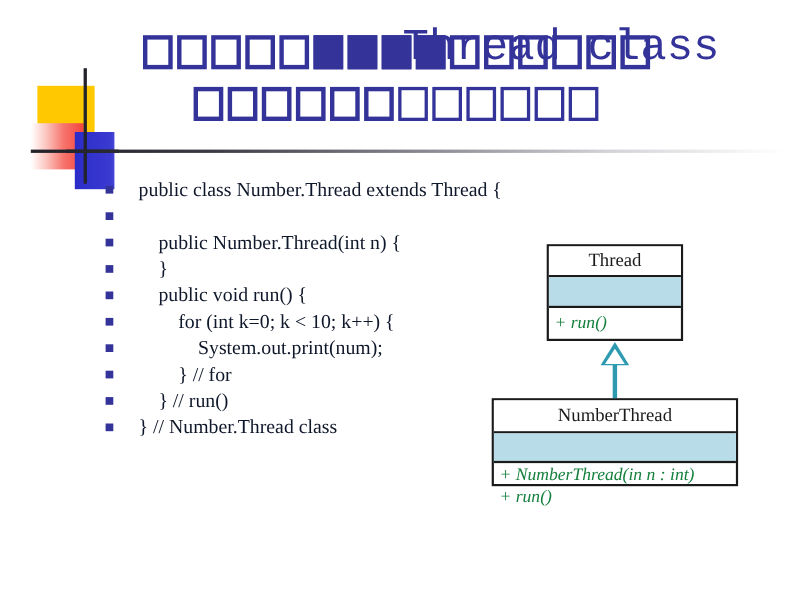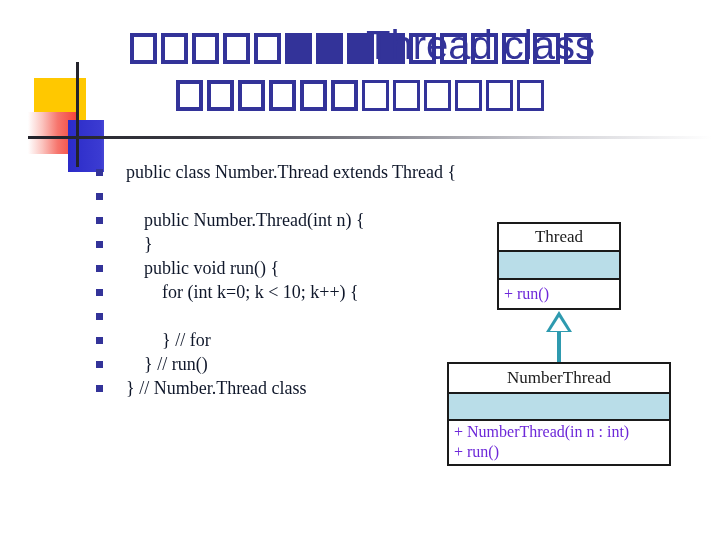--- a/index.html
+++ b/index.html
@@ -111,20 +111,21 @@
   }
   .bx.thin {
     border-width: 3px;
   }
   
   .overlay-text {
     position: absolute;
     font-size: 40px;
     line-height: 48px;
     white-space: nowrap;
+    font-family: Liberation Mono, monospace;
   }
   .overlay-white { color: #ffffff; }
   .overlay-blue  { color: #333399; }
 
   
   #code-block {
     position: absolute;
     left: 96px;
     top: 160px;
     width: 440px;
@@ -172,30 +173,31 @@
   }
   .uml-attrs {
     background: #b9dde8;
     border-bottom: 2px solid #1a1a1a;
     box-sizing: border-box;
   }
   .uml-ops {
     box-sizing: border-box;
     padding: 1px 0 0 5px;
     font-size: 16px;
-    color: #6d28d9;
+    color: #15803d;
     line-height: 20px;
+    font-style: italic;
   }
 
   #thread-box  { left: 497px; top: 222px; width: 124px; height: 88px; }
   #thread-box .uml-title { height: 28px; line-height: 26px; }
   #thread-box .uml-attrs { height: 28px; }
   #thread-box .uml-ops   { height: 28px; line-height: 26px; }
 
-  #numberthread-box { left: 447px; top: 362px; width: 224px; height: 104px; }
+  #numberthread-box { left: 447px; top: 362px; width: 224px; height: 80px; }
   #numberthread-box .uml-title { height: 30px; line-height: 28px; font-size: 17px; }
   #numberthread-box .uml-attrs { height: 27px; }
   #numberthread-box .uml-ops   { height: 45px; }
 
   
   #inherit-arrow {
     position: absolute;
     left: 544px;
     top: 310px;
     width: 32px;
@@ -246,21 +248,21 @@
   </div>
 </div>
 
 <div id="code-block">
     <div class="code-row"><span class="bullet"></span><span class="code-text">public class Number.Thread extends Thread {</span></div>
     <div class="code-row"><span class="bullet"></span><span class="code-text"></span></div>
     <div class="code-row"><span class="bullet"></span><span class="code-text">&nbsp;&nbsp;&nbsp;&nbsp;public Number.Thread(int n) {</span></div>
     <div class="code-row"><span class="bullet"></span><span class="code-text">&nbsp;&nbsp;&nbsp;&nbsp;}</span></div>
     <div class="code-row"><span class="bullet"></span><span class="code-text">&nbsp;&nbsp;&nbsp;&nbsp;public void run() {</span></div>
     <div class="code-row"><span class="bullet"></span><span class="code-text">&nbsp;&nbsp;&nbsp;&nbsp;&nbsp;&nbsp;&nbsp;&nbsp;for (int k=0; k &lt; 10; k++) {</span></div>
-    <div class="code-row"><span class="bullet"></span></div>
+    <div class="code-row"><span class="bullet"></span><span class="code-text">&nbsp;&nbsp;&nbsp;&nbsp;&nbsp;&nbsp;&nbsp;&nbsp;&nbsp;&nbsp;&nbsp;&nbsp;System.out.print(num);</span></div>
     <div class="code-row"><span class="bullet"></span><span class="code-text">&nbsp;&nbsp;&nbsp;&nbsp;&nbsp;&nbsp;&nbsp;&nbsp;} // for</span></div>
     <div class="code-row"><span class="bullet"></span><span class="code-text">&nbsp;&nbsp;&nbsp;&nbsp;} // run()</span></div>
     <div class="code-row"><span class="bullet"></span><span class="code-text">} // Number.Thread class</span></div>
   </div>
 
 <div id="uml">
 
   <div class="uml-box" id="thread-box">
     <div class="uml-title">Thread</div>
     <div class="uml-attrs"></div>

